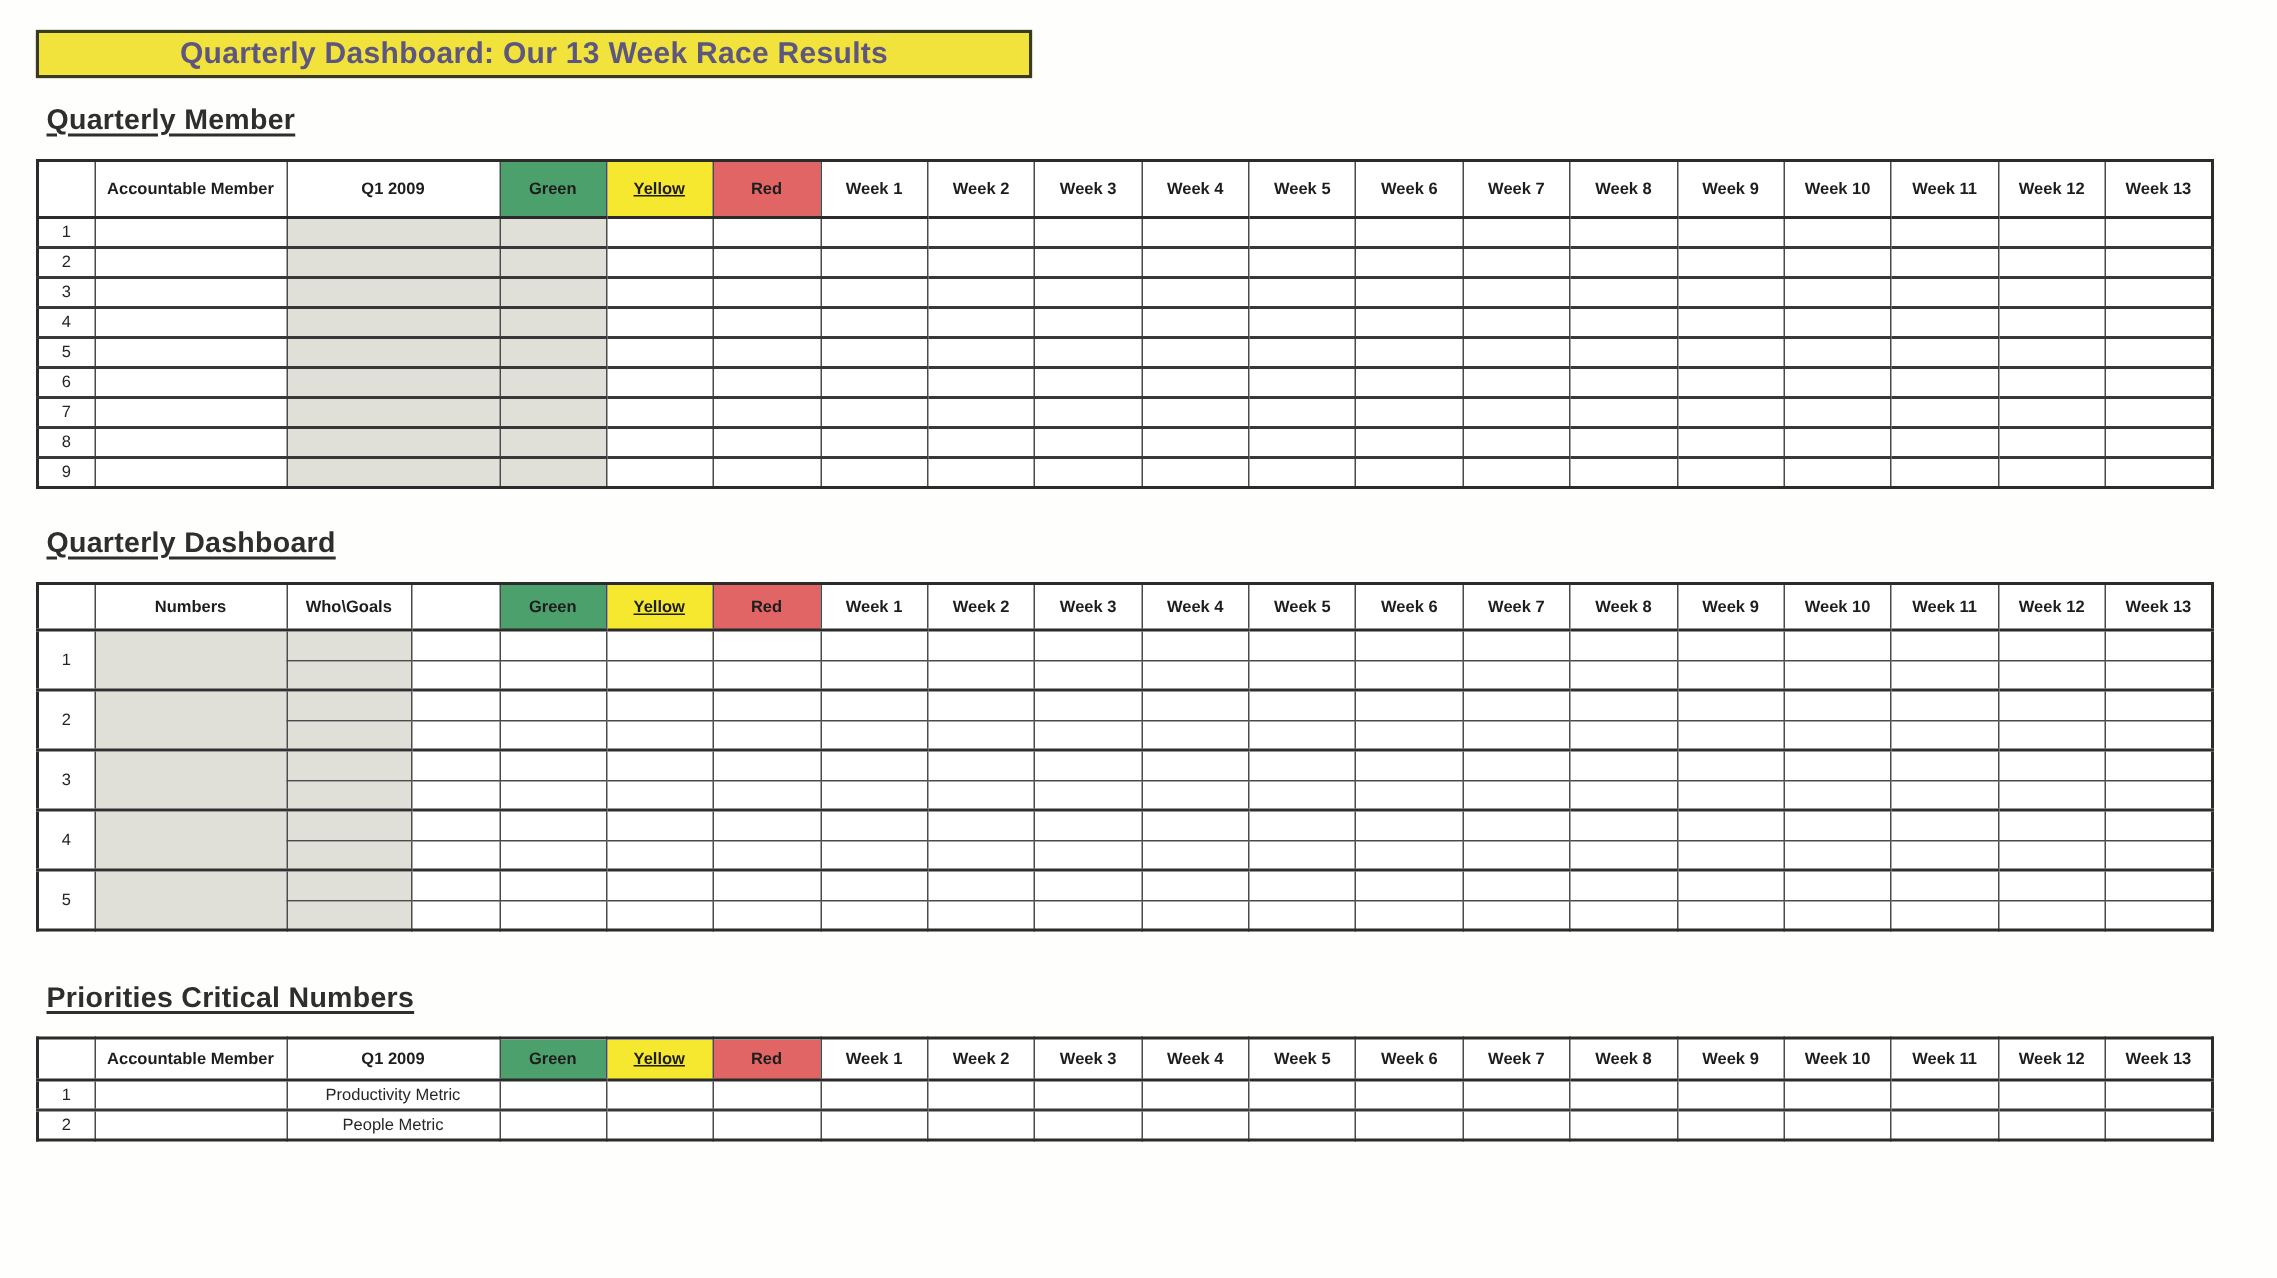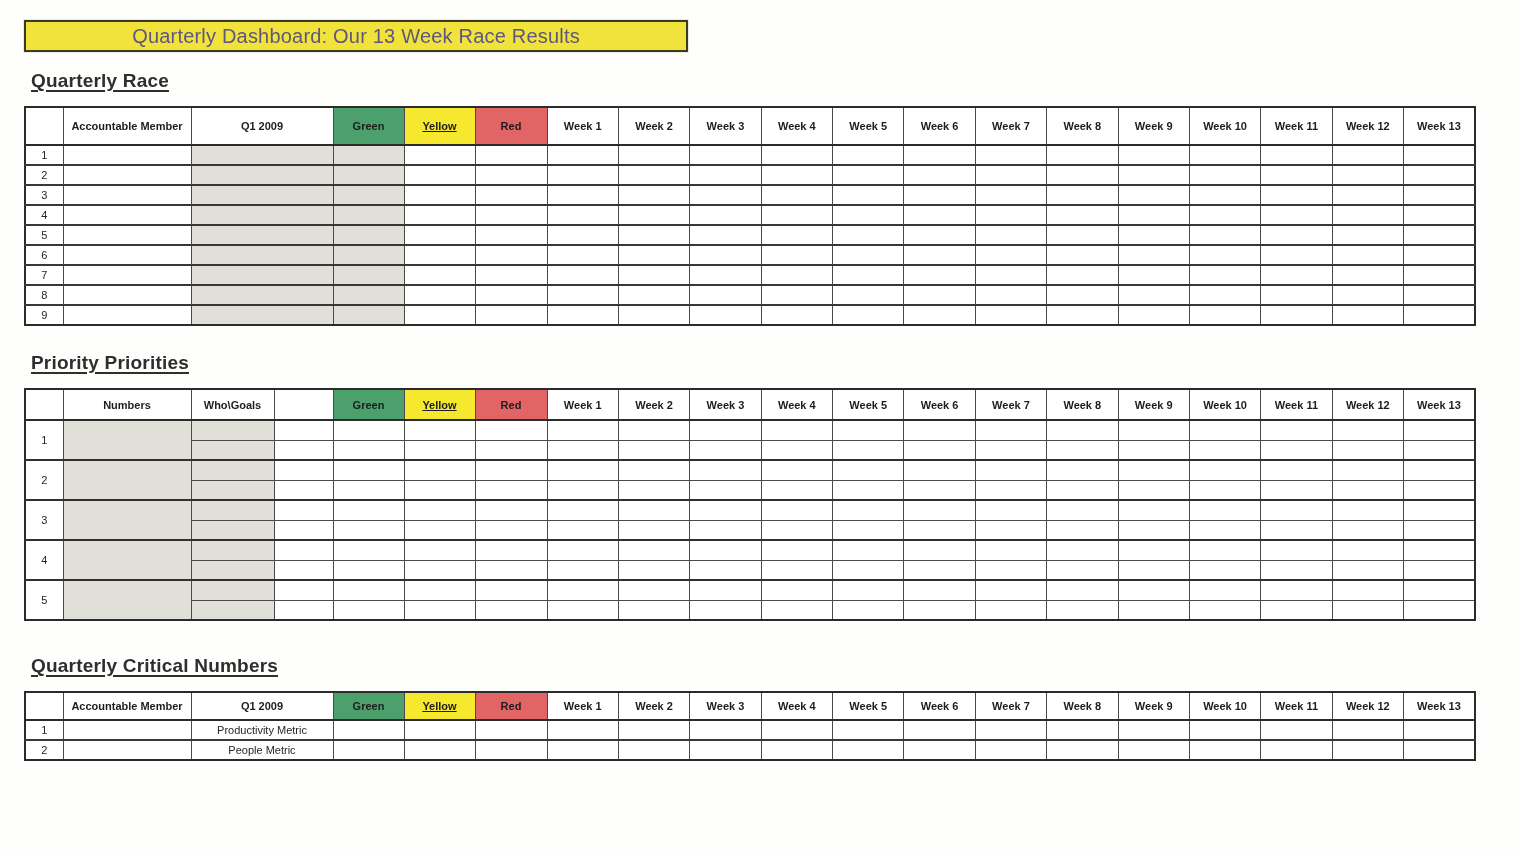--- a/index.html
+++ b/index.html
@@ -26,21 +26,21 @@
     height: 28px;
     border: 2px solid #3a3a20;
     background: var(--banner-bg);
     display: flex;
     align-items: center;
     justify-content: center;
     box-shadow: 0 0 1px #8a8a6a;
   }
   .banner-text {
     font-size: 20px;
-    font-weight: normal;
+    font-weight: bold;
     color: var(--banner-text);
     letter-spacing: 0.2px;
     text-align: right;
   }
 
   
   .section-heading {
     font-size: 19px;
     font-weight: bold;
     color: #2e2e2e;
@@ -102,21 +102,21 @@
 </style>
 </head>
 <body>
 
 <div class="page">
 
   <div class="banner">
     <span class="banner-text">Quarterly Dashboard: Our 13 Week Race Results</span>
   </div>
 
-  <h2 class="section-heading">Quarterly Race</h2>
+  <h2 class="section-heading">Quarterly Member</h2>
   <table class="t t1" id="goals-table">
       <colgroup>
         <col style="width: 38px;">
         <col style="width: 128px;">
         <col style="width: 142px;">
         <col style="width: 71px;">
         <col style="width: 71px;">
         <col style="width: 72px;">
         <col style="width: 71.3846px;">
         <col style="width: 71.3846px;">
@@ -341,21 +341,21 @@
           <td></td>
           <td></td>
           <td></td>
           <td></td>
           <td></td>
           <td></td>
         </tr>
       </tbody>
     </table>
 
-  <h2 class="section-heading gap-priorities">Priority Priorities</h2>
+  <h2 class="section-heading gap-priorities">Quarterly Dashboard</h2>
   <table class="t t2" id="priorities-table">
       <colgroup>
         <col style="width: 38px;">
         <col style="width: 128px;">
         <col style="width: 83px;">
         <col style="width: 59px;">
         <col style="width: 71px;">
         <col style="width: 71px;">
         <col style="width: 72px;">
         <col style="width: 71.3846px;">
@@ -603,21 +603,21 @@
           <td></td>
           <td></td>
           <td></td>
           <td></td>
           <td></td>
           <td></td>
         </tr>
       </tbody>
     </table>
 
-  <h2 class="section-heading gap-critical">Quarterly Critical Numbers</h2>
+  <h2 class="section-heading gap-critical">Priorities Critical Numbers</h2>
   <table class="t t3" id="critical-table">
       <colgroup>
         <col style="width: 38px;">
         <col style="width: 128px;">
         <col style="width: 142px;">
         <col style="width: 71px;">
         <col style="width: 71px;">
         <col style="width: 72px;">
         <col style="width: 71.3846px;">
         <col style="width: 71.3846px;">

